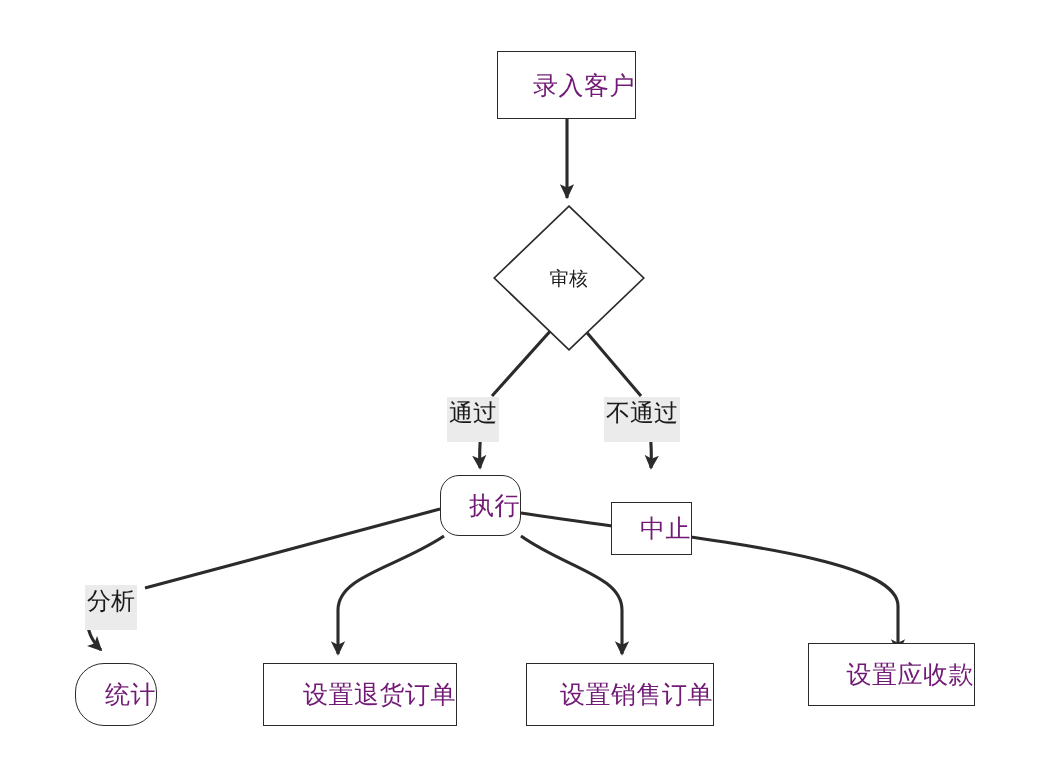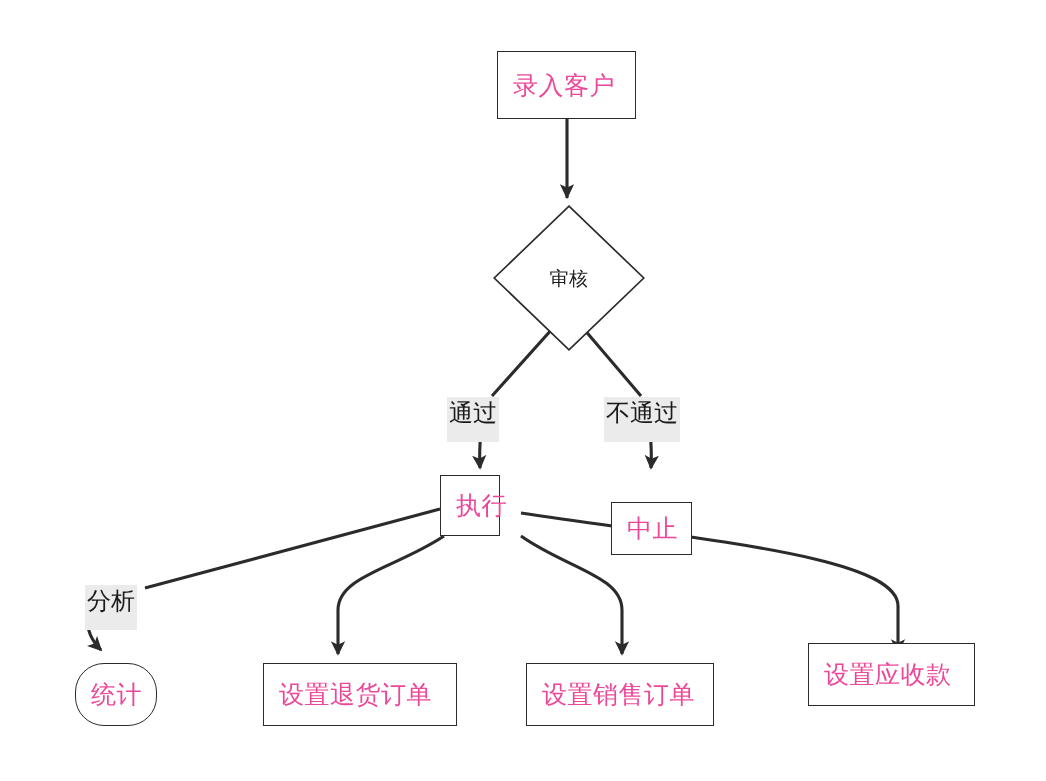--- a/index.html
+++ b/index.html
@@ -22,30 +22,29 @@
     left: 0;
     top: 0;
     width: 1046px;
     height: 781px;
   }
   .node {
     position: absolute;
     box-sizing: border-box;
     background: #ffffff;
     border: 1.6px solid #2b2b2b;
-    color: #ec4899;
+    color: #701a75;
     display: flex;
     align-items: center;
-    justify-content: flex-start;
+    justify-content: flex-end;
     font-size: 25px;
     line-height: 1;
     letter-spacing: 0.5px;
     z-index: 3;
     white-space: nowrap;
-    padding-left: 15px;
   }
   .node-diamond {
     position: absolute;
     z-index: 3;
   }
   .node-diamond .diamond-shape {
     position: absolute;
     left: 0;
     top: 0;
   }
@@ -120,21 +119,21 @@
   </div>
 
   <div class="edge-label" style="left:447px; top:397px;">
     <span>通过</span>
   </div>
 
   <div class="edge-label" style="left:604px; top:397px;">
     <span>不通过</span>
   </div>
 
-  <div class="node" style="left:440px; top:475px; width:60px; height:61px;">
+  <div class="node" style="left:440px; top:475px; width:81px; height:61px;border-radius:19px;">
     <span>执行</span>
   </div>
 
   <div class="node" style="left:611px; top:502px; width:81px; height:53px;">
     <span>中止</span>
   </div>
 
   <div class="edge-label" style="left:85px; top:585px;">
     <span>分析</span>
   </div>

